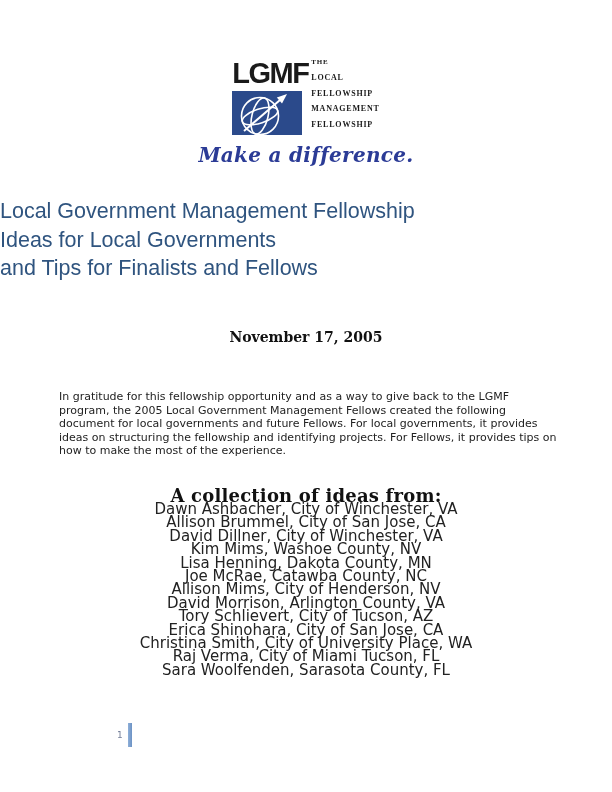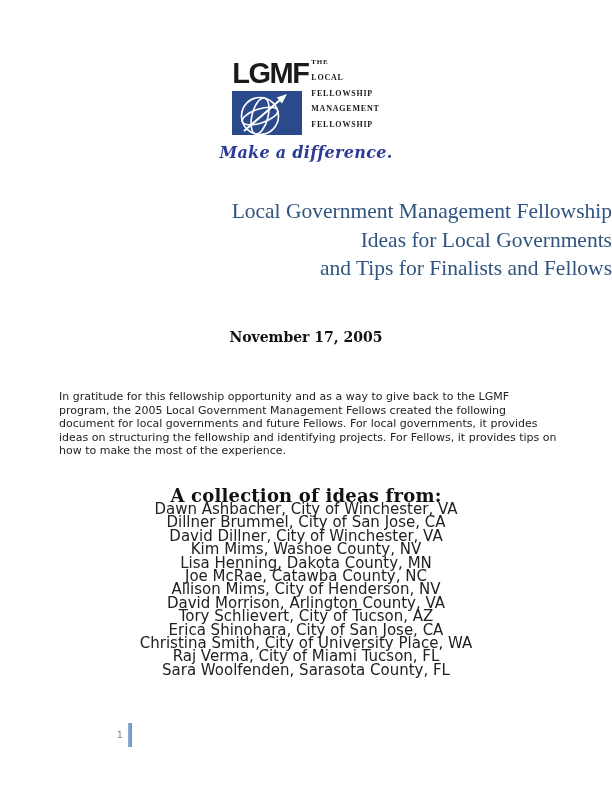--- a/index.html
+++ b/index.html
@@ -53,33 +53,33 @@
     letter-spacing: 0.8px;
     color: #1a1a1a;
     white-space: nowrap;
   }
   .logo-word.the { font-size: 7px; }
   .logo-tagline {
     margin-top: 8px;
     font-family: "DejaVu Serif", serif;
     font-style: italic;
     font-weight: 600;
-    font-size: 16px;
+    font-size: 20px;
     letter-spacing: 0.3px;
     color: var(--tagline-blue);
   }
 
   
   .doc-title {
     position: absolute;
     top: 197px; left: 0;
     width: 100%;
     margin: 0;
-    text-align: right;
-    font-family: Liberation Serif, serif;
+    text-align: left;
+    font-family: Liberation Sans, sans-serif;
     font-weight: 500;
     font-size: 21.5px;
     line-height: 28.5px;
     color: var(--title-blue);
   }
   .doc-title span { display: block; }
 
   
   .doc-date {
     position: absolute;
@@ -185,21 +185,21 @@
   </h1>
 
   <div class="doc-date">November 17, 2005</div>
 
   <p class="intro">In gratitude for this fellowship opportunity and as a way to give back to the LGMF program, the 2005 Local Government Management Fellows created the following document for local governments and future Fellows. For local governments, it provides ideas on structuring the fellowship and identifying projects. For Fellows, it provides tips on how to make the most of the experience.</p>
 
   <div class="collection-heading">A collection of ideas from:</div>
 
   <div class="contributors">
     <div class="contributor">Dawn Ashbacher, City of Winchester, VA</div>
-    <div class="contributor">Dillner Brummel, City of San Jose, CA</div>
+    <div class="contributor">Allison Brummel, City of San Jose, CA</div>
     <div class="contributor">David Dillner, City of Winchester, VA</div>
     <div class="contributor">Kim Mims, Washoe County, NV</div>
     <div class="contributor">Lisa Henning, Dakota County, MN</div>
     <div class="contributor">Joe McRae, Catawba County, NC</div>
     <div class="contributor">Allison Mims, City of Henderson, NV</div>
     <div class="contributor">David Morrison, Arlington County, VA</div>
     <div class="contributor">Tory Schlievert, City of Tucson, AZ</div>
     <div class="contributor">Erica Shinohara, City of San Jose, CA</div>
     <div class="contributor">Christina Smith, City of University Place, WA</div>
     <div class="contributor">Raj Verma, City of Miami Tucson, FL</div>

